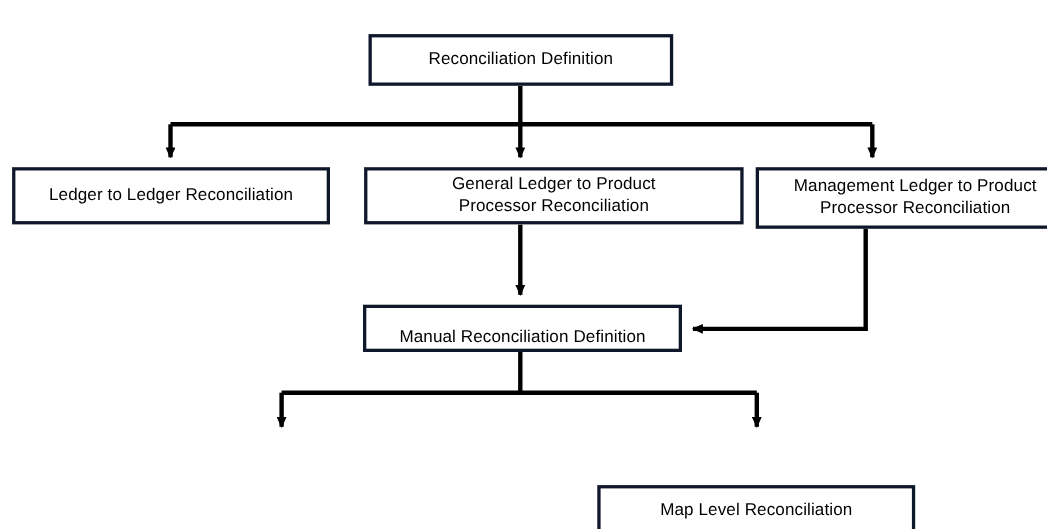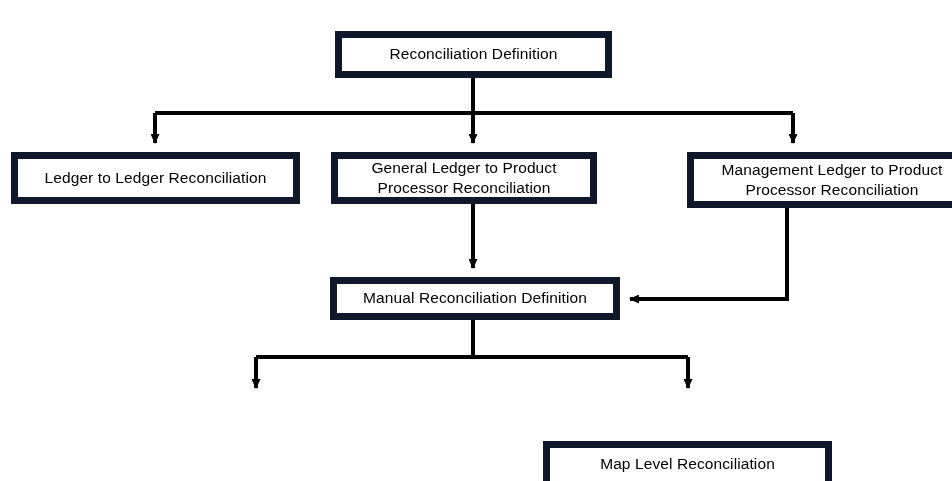--- a/index.html
+++ b/index.html
@@ -22,43 +22,43 @@
     position: absolute;
     left: 0;
     top: 0;
     width: 952px;
     height: 481px;
   }
   .node {
     position: absolute;
     box-sizing: border-box;
     background: #ffffff;
-    border: 7px solid #0f172a;
+    border: 3px solid #0f172a;
     display: flex;
     align-items: center;
     justify-content: center;
     text-align: center;
     color: #000000;
     z-index: 2;
   }
   .node-label {
     display: block;
     font-size: 15.5px;
     line-height: 1.32;
     letter-spacing: 0.1px;
     color: #000000;
     padding: 0 6px;
     white-space: pre-line;
   }
   
   #node-root        { left: 335px; top: 31px;  width: 277px; height: 47px; }
   #node-ledger      { left: 11px;  top: 152px; width: 289px; height: 52px; justify-content: center; }
-  #node-general     { left: 331px; top: 152px; width: 266px; height: 52px; }
+  #node-general     { left: 331px; top: 152px; width: 345px; height: 52px; }
   #node-management  { left: 648px; top: 152px; width: 290px; height: 56px; margin-left: 39px; }
-  #node-manual      { left: 330px; top: 277px; width: 290px; height: 43px; }
+  #node-manual      { left: 330px; top: 277px; width: 290px; height: 43px; align-items: flex-end; }
   #node-gl          { left: 112px; top: 397px; width: 288px; height: 47px; }
   #node-map         { left: 543px; top: 397px; width: 289px; height: 47px; margin-top: 44px; }
 </style>
 </head>
 <body>
 
 <div id="canvas">
 
   <svg id="connectors" viewBox="0 0 952 481" width="952" height="481" aria-hidden="true">
     <defs>

